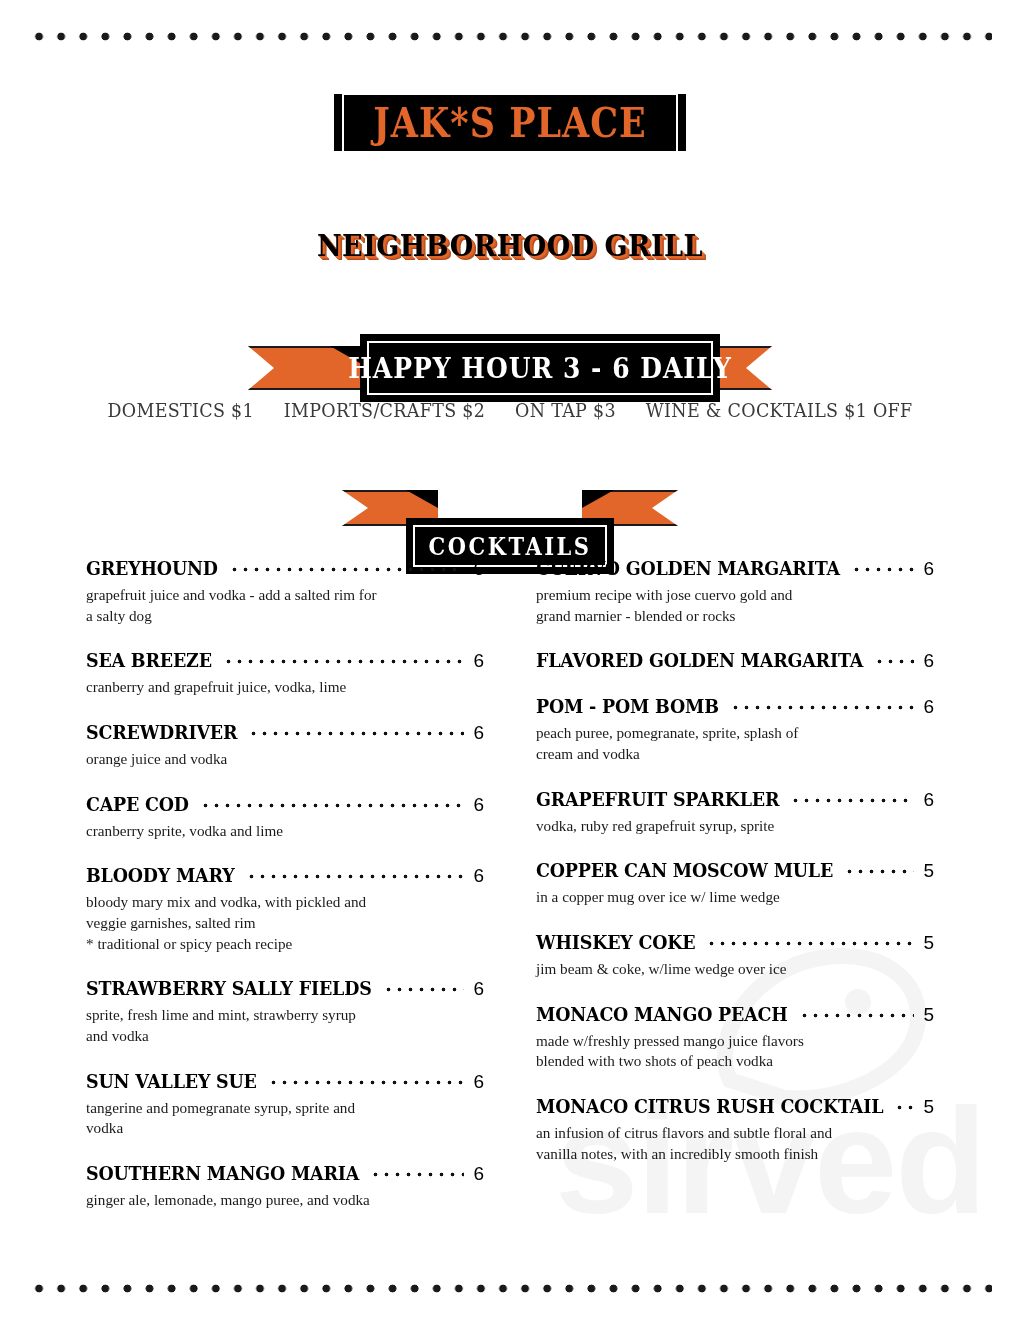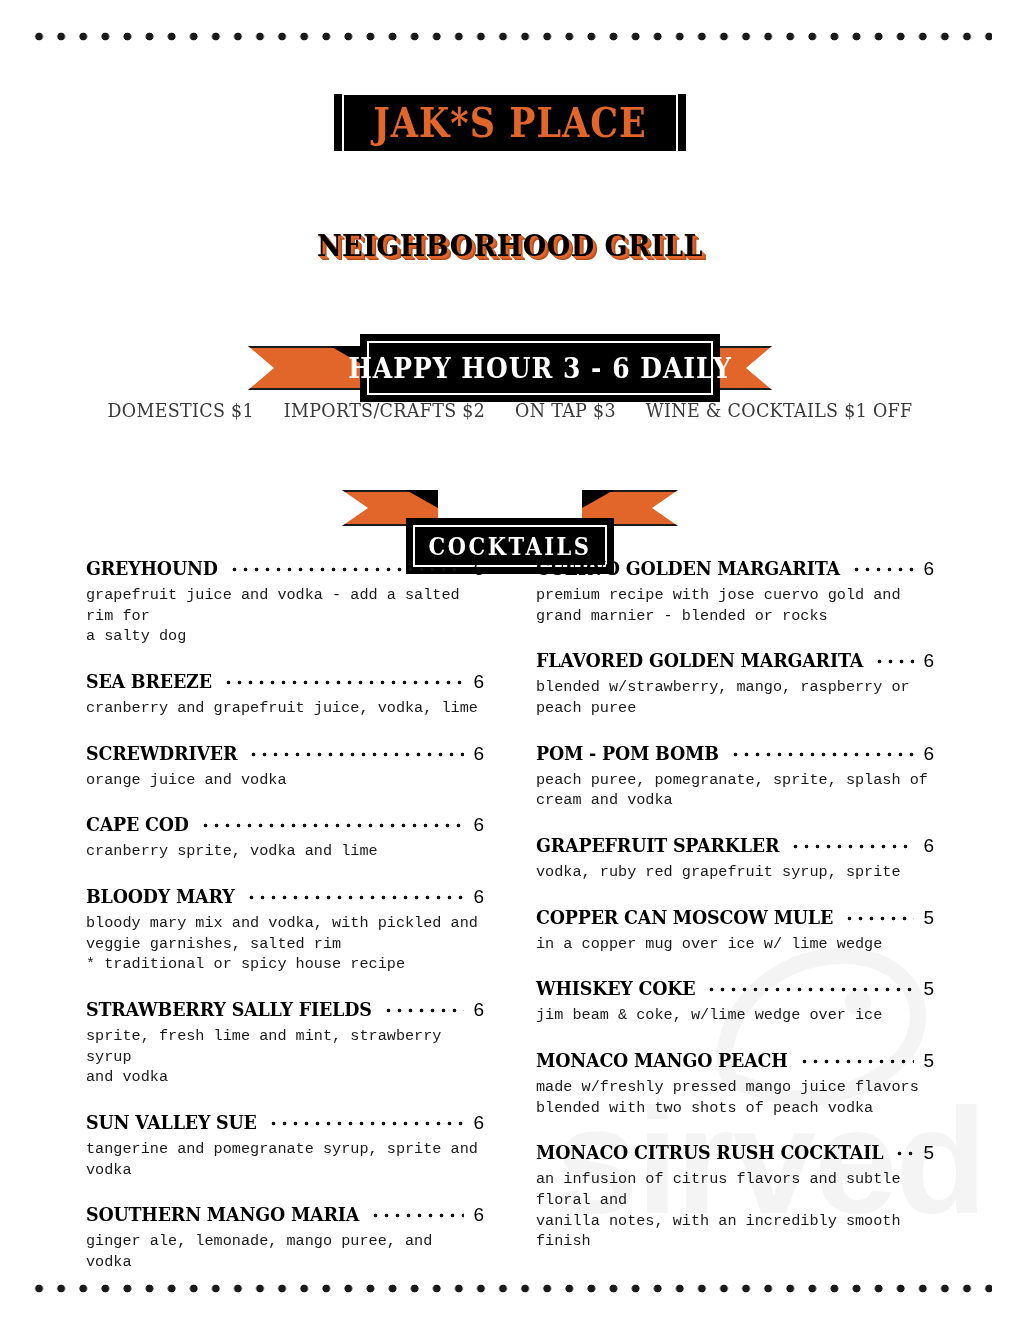--- a/index.html
+++ b/index.html
@@ -225,21 +225,21 @@
     background-position: left center;
   }
   .item-price {
     font-family: "Liberation Sans", sans-serif;
     font-size: 19px;
     color: #000000;
     white-space: nowrap;
   }
   .item-desc {
     margin-top: 5px;
-    font-family: Liberation Mono, monospace;
+    font-family: Liberation Serif, serif;
     font-size: 15.2px;
     line-height: 1.36;
     color: #1a1a1a;
     white-space: pre-line;
   }
 </style>
 </head>
 <body>
 
 <svg class="watermark-mark" viewBox="0 0 250 190" aria-hidden="true">
@@ -328,21 +328,21 @@
           <div class="item-desc">cranberry sprite, vodka and lime</div>
         </div>
         <div class="item">
           <div class="item-head">
             <div class="item-name">BLOODY MARY</div>
             <div class="leader"></div>
             <div class="item-price">6</div>
           </div>
           <div class="item-desc">bloody mary mix and vodka, with pickled and
 veggie garnishes, salted rim
-* traditional or spicy house recipe</div>
+* traditional or spicy peach recipe</div>
         </div>
         <div class="item">
           <div class="item-head">
             <div class="item-name">STRAWBERRY SALLY FIELDS</div>
             <div class="leader"></div>
             <div class="item-price">6</div>
           </div>
           <div class="item-desc">sprite, fresh lime and mint, strawberry syrup
 and vodka</div>
         </div>
@@ -373,22 +373,20 @@
           </div>
           <div class="item-desc">premium recipe with jose cuervo gold and
 grand marnier - blended or rocks</div>
         </div>
         <div class="item">
           <div class="item-head">
             <div class="item-name">FLAVORED GOLDEN MARGARITA</div>
             <div class="leader"></div>
             <div class="item-price">6</div>
           </div>
-          <div class="item-desc">blended w/strawberry, mango, raspberry or
-peach puree</div>
         </div>
         <div class="item">
           <div class="item-head">
             <div class="item-name">POM - POM BOMB</div>
             <div class="leader"></div>
             <div class="item-price">6</div>
           </div>
           <div class="item-desc">peach puree, pomegranate, sprite, splash of
 cream and vodka</div>
         </div>

